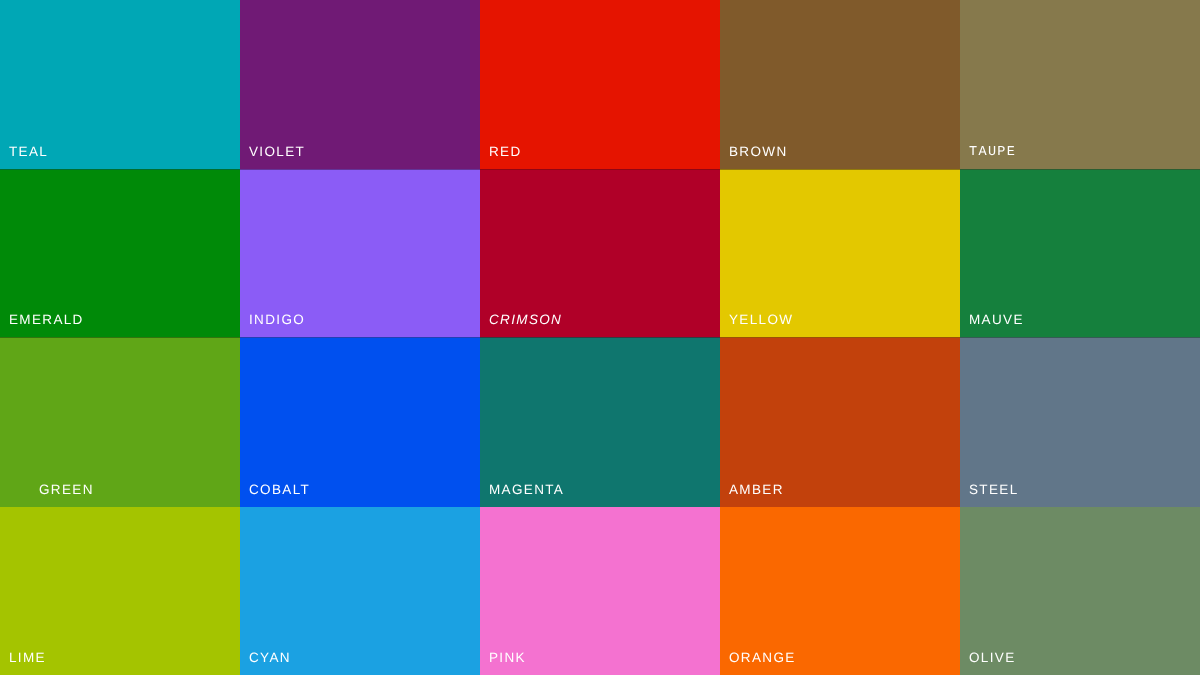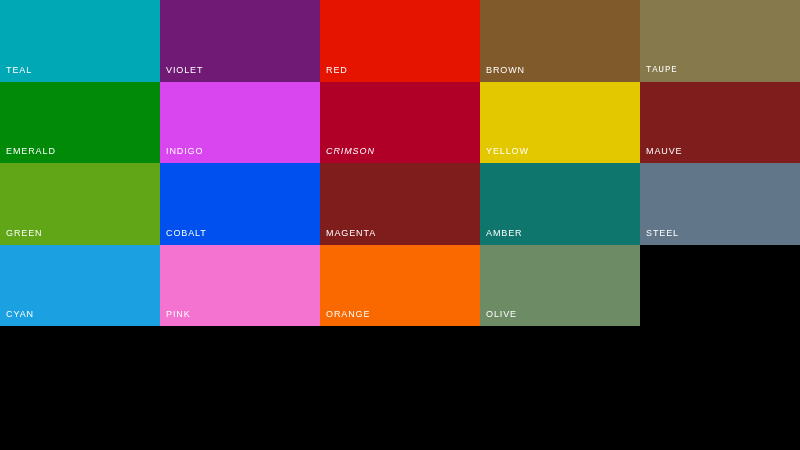--- a/index.html
+++ b/index.html
@@ -37,65 +37,68 @@
     font-weight: 400;
     letter-spacing: 0.9px;
     text-transform: uppercase;
     white-space: nowrap;
     user-select: none;
   }
 </style>
 </head>
 <body style="background: rgb(0, 0, 0);">
 
-<div id="swatch-grid" style="width: 800px; height: 326px; grid-template-columns: repeat(5, 1fr); grid-template-rows: repeat(4, 1fr);">
+<div id="swatch-grid" style="width: 800px; height: 450px; grid-template-columns: repeat(5, 1fr); grid-template-rows: repeat(4, 1fr);">
     <div class="swatch-cell" style="background: rgb(0, 167, 181);">
       <span class="swatch-label" style="color: rgb(255, 255, 255);">TEAL</span>
     </div>
     <div class="swatch-cell" style="background: #701a75;">
       <span class="swatch-label" style="color: rgb(255, 255, 255);">VIOLET</span>
     </div>
     <div class="swatch-cell" style="background: rgb(229, 20, 0);">
       <span class="swatch-label" style="color: rgb(255, 255, 255);">RED</span>
     </div>
     <div class="swatch-cell" style="background: rgb(128, 90, 43);">
       <span class="swatch-label" style="color: rgb(255, 255, 255);">BROWN</span>
     </div>
     <div class="swatch-cell" style="background: rgb(134, 121, 76);">
       <span class="swatch-label" style="color: rgb(255, 255, 255); font-family: Liberation Mono, monospace;">TAUPE</span>
     </div>
     <div class="swatch-cell" style="background: rgb(0, 138, 8);">
       <span class="swatch-label" style="color: rgb(255, 255, 255);">EMERALD</span>
     </div>
-    <div class="swatch-cell" style="background: #d946ef;">
+    <div class="swatch-cell" style="background: #8b5cf6;">
       <span class="swatch-label" style="color: rgb(255, 255, 255);">INDIGO</span>
     </div>
     <div class="swatch-cell" style="background: rgb(176, 0, 40); font-style: italic;">
       <span class="swatch-label" style="color: rgb(255, 255, 255);">CRIMSON</span>
     </div>
     <div class="swatch-cell" style="background: rgb(227, 200, 0);">
       <span class="swatch-label" style="color: rgb(255, 255, 255);">YELLOW</span>
     </div>
-    <div class="swatch-cell" style="background: #7f1d1d; padding-left: 38px;">
+    <div class="swatch-cell" style="background: #15803d; padding-left: 38px;">
       <span class="swatch-label" style="color: rgb(255, 255, 255);">MAUVE</span>
     </div>
     <div class="swatch-cell" style="background: rgb(96, 166, 23);">
-      <span class="swatch-label" style="color: rgb(255, 255, 255);">GREEN</span>
+      <span class="swatch-label" style="color: rgb(255, 255, 255); margin-left: 20px;">GREEN</span>
     </div>
     <div class="swatch-cell" style="background: rgb(0, 80, 239);">
       <span class="swatch-label" style="color: rgb(255, 255, 255);">COBALT</span>
     </div>
-    <div class="swatch-cell" style="background: #7f1d1d;">
+    <div class="swatch-cell" style="background: #0f766e;">
       <span class="swatch-label" style="color: rgb(255, 255, 255);">MAGENTA</span>
     </div>
-    <div class="swatch-cell" style="background: #0f766e;">
+    <div class="swatch-cell" style="background: #c2410c;">
       <span class="swatch-label" style="color: rgb(255, 255, 255);">AMBER</span>
     </div>
     <div class="swatch-cell" style="background: rgb(97, 118, 137);">
       <span class="swatch-label" style="color: rgb(255, 255, 255);">STEEL</span>
+    </div>
+    <div class="swatch-cell" style="background: rgb(164, 196, 0);">
+      <span class="swatch-label" style="color: rgb(255, 255, 255);">LIME</span>
     </div>
     <div class="swatch-cell" style="background: rgb(27, 161, 226);">
       <span class="swatch-label" style="color: rgb(255, 255, 255);">CYAN</span>
     </div>
     <div class="swatch-cell" style="background: rgb(244, 114, 208);">
       <span class="swatch-label" style="color: rgb(255, 255, 255);">PINK</span>
     </div>
     <div class="swatch-cell" style="background: rgb(250, 104, 0);">
       <span class="swatch-label" style="color: rgb(255, 255, 255);">ORANGE</span>
     </div>

